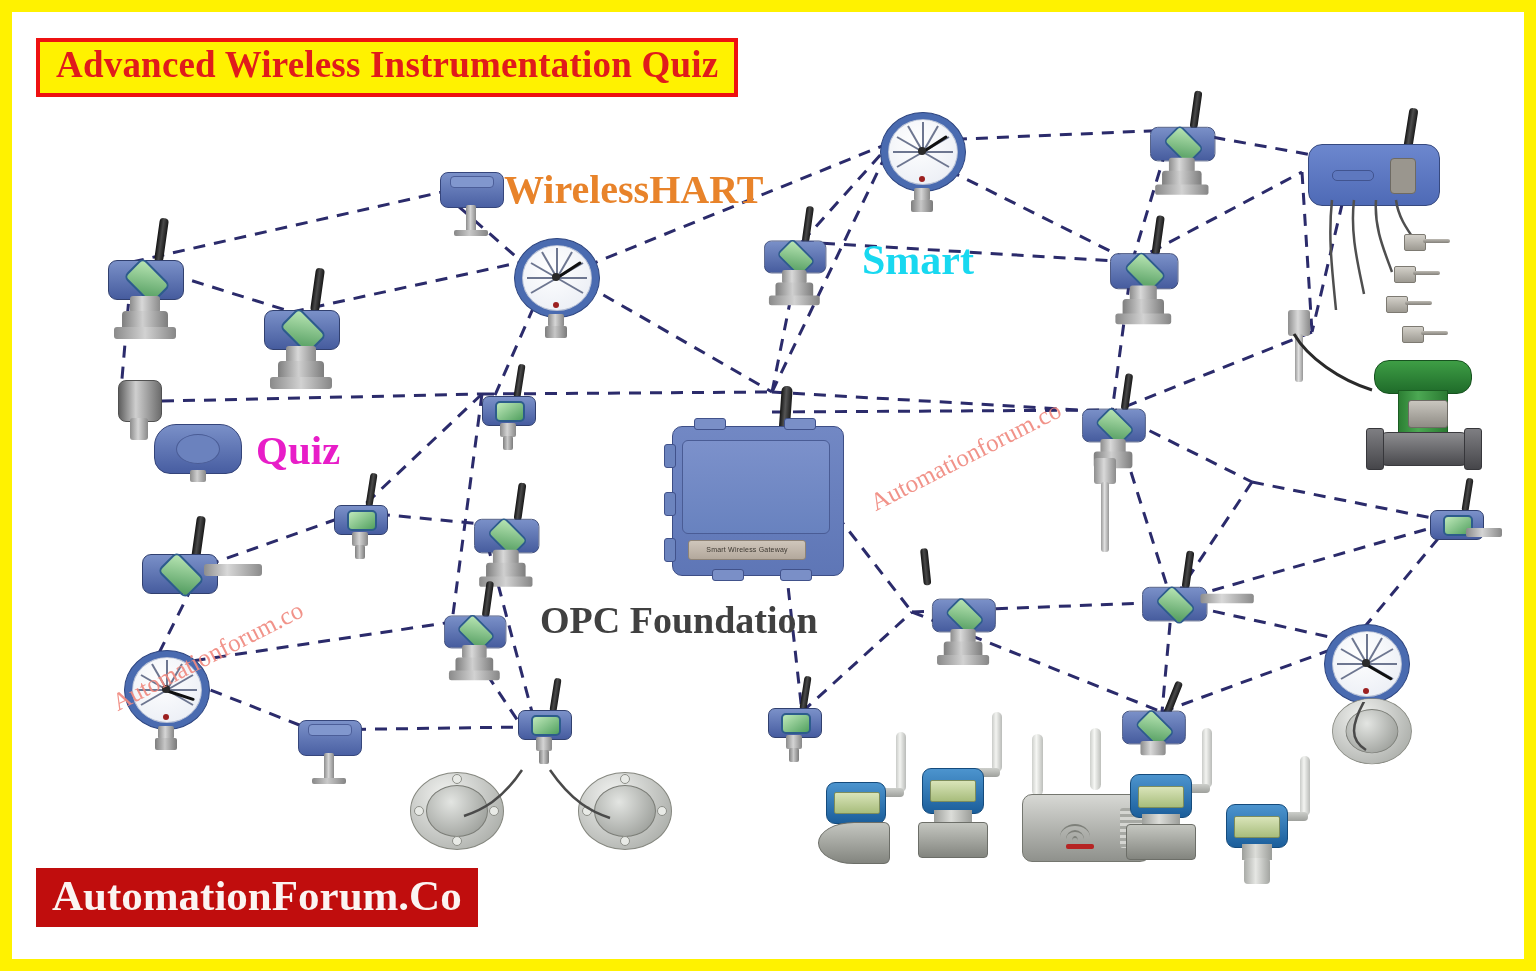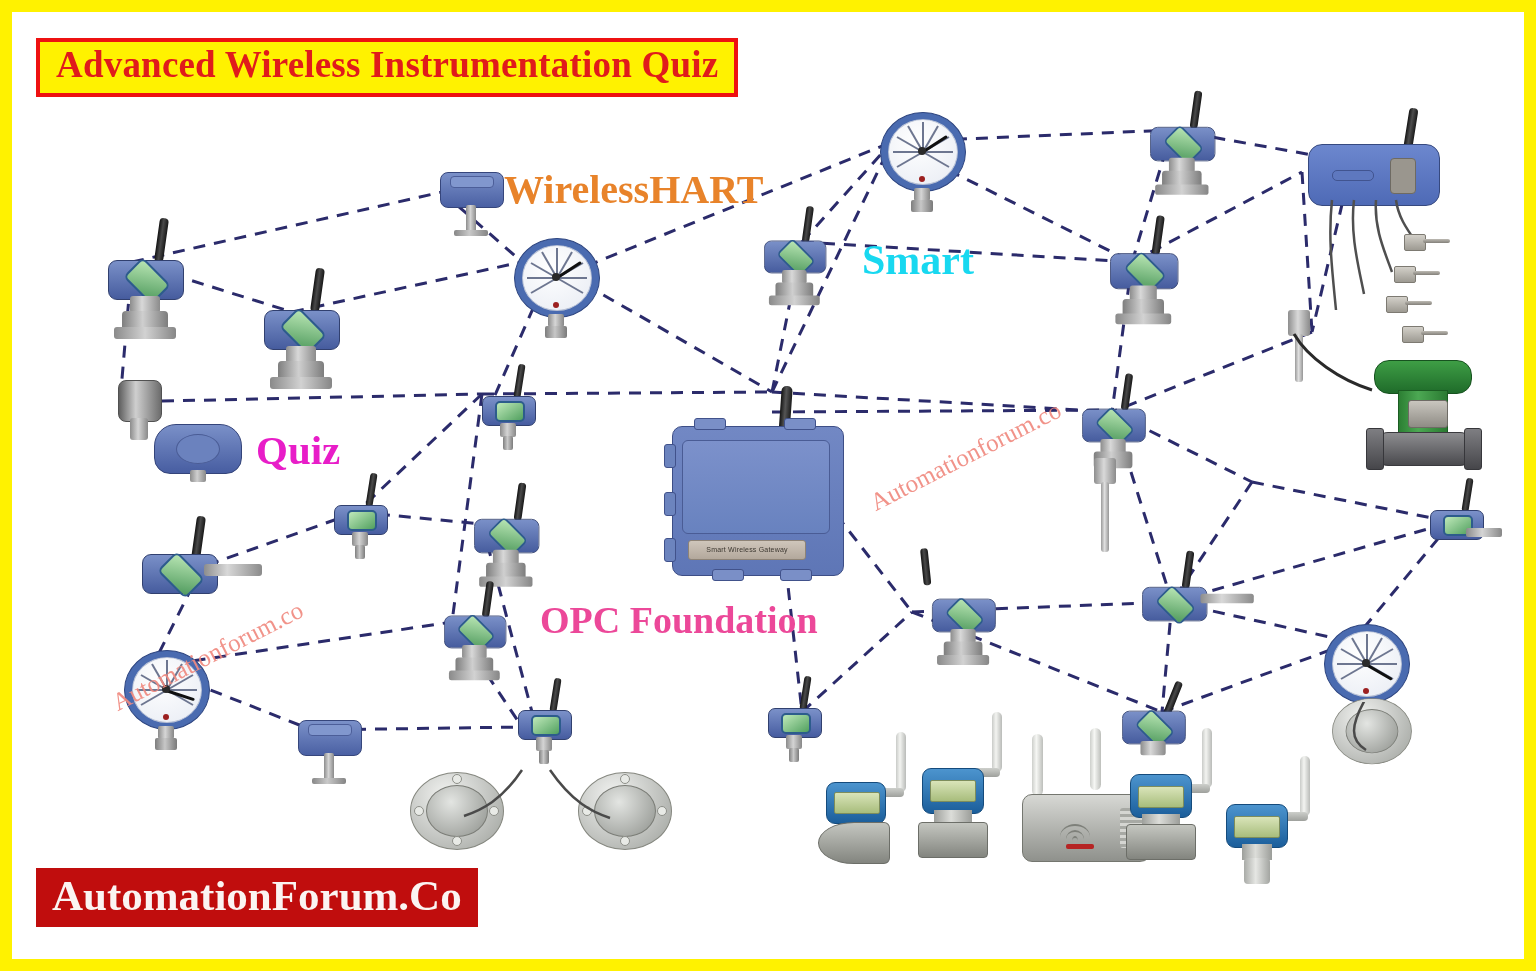--- a/index.html
+++ b/index.html
@@ -606,21 +606,21 @@
       <div class="arm" style="left:52px;top:22px;width:36px"></div>
       <div class="cap" style="left:6px;top:14px;width:60px;height:42px"></div>
       <div class="lcd" style="left:14px;top:26px"></div>
       <div class="mid" style="left:22px;top:54px;width:30px;height:16px"></div>
       <div class="base" style="left:24px;top:68px;width:26px;height:26px;border-radius:4px"></div>
     </div>
 
     <div class="plabel" style="left:492px;top:154px;color:#E8832A;font-size:40px">WirelessHART</div>
     <div class="plabel" style="left:850px;top:224px;color:#18D8F0;font-size:42px">Smart</div>
     <div class="plabel" style="left:244px;top:414px;color:#E81DC8;font-size:41px">Quiz</div>
-    <div class="plabel" style="left:528px;top:586px;color:#ec4899;font-size:38px">OPC Foundation</div>
+    <div class="plabel" style="left:528px;top:586px;color:#404040;font-size:38px">OPC Foundation</div>
 
     <div class="wm" style="left:860px;top:478px;transform:rotate(-27deg)">Automationforum.co</div>
     <div class="wm" style="left:102px;top:678px;transform:rotate(-27deg)">Automationforum.co</div>
 
     <div class="title-box">
       <span>Advanced Wireless Instrumentation Quiz</span>
     </div>
 
     <div class="logo-box">
       <span>AutomationForum.Co</span>

